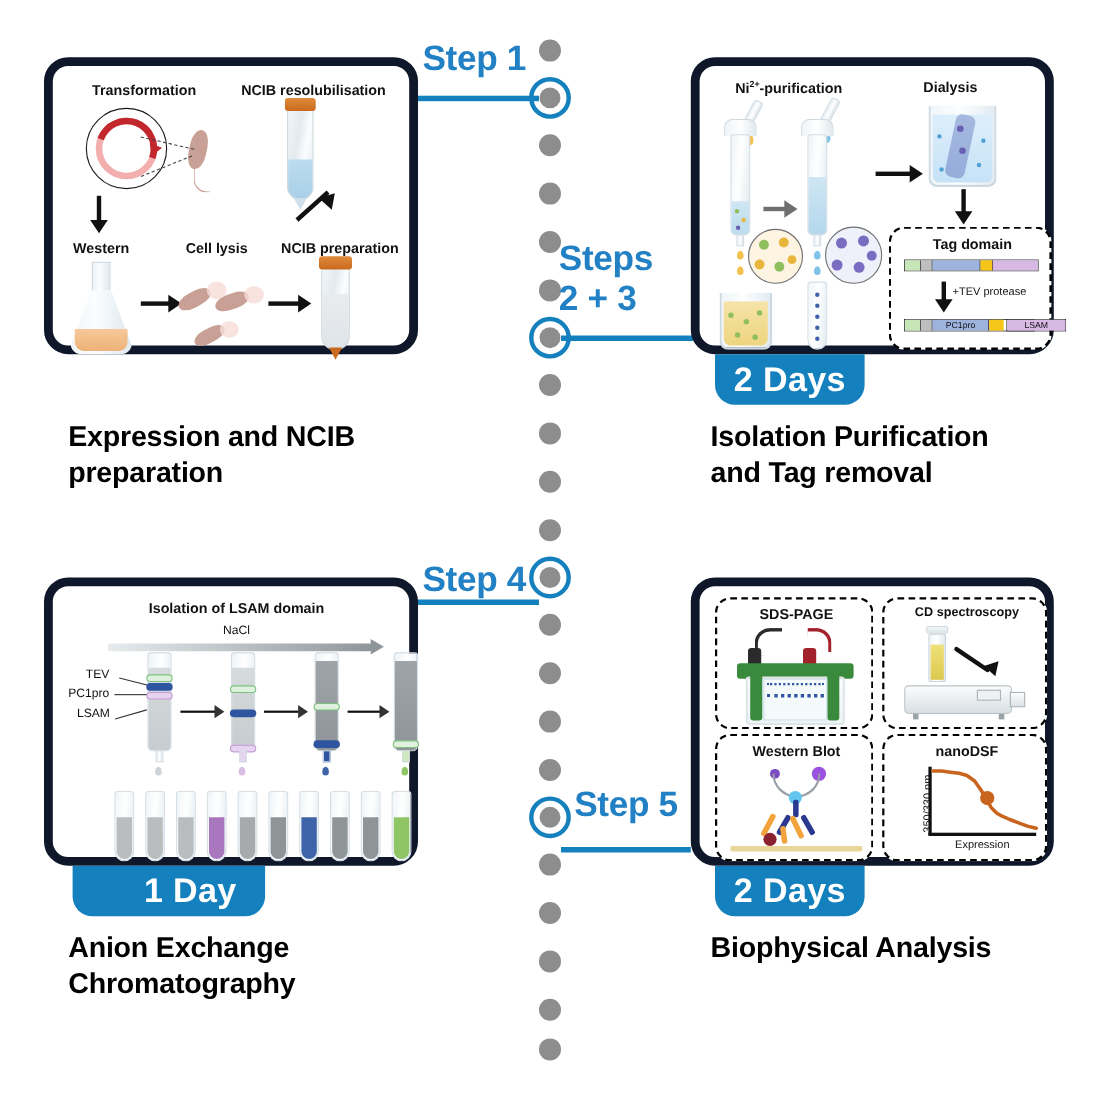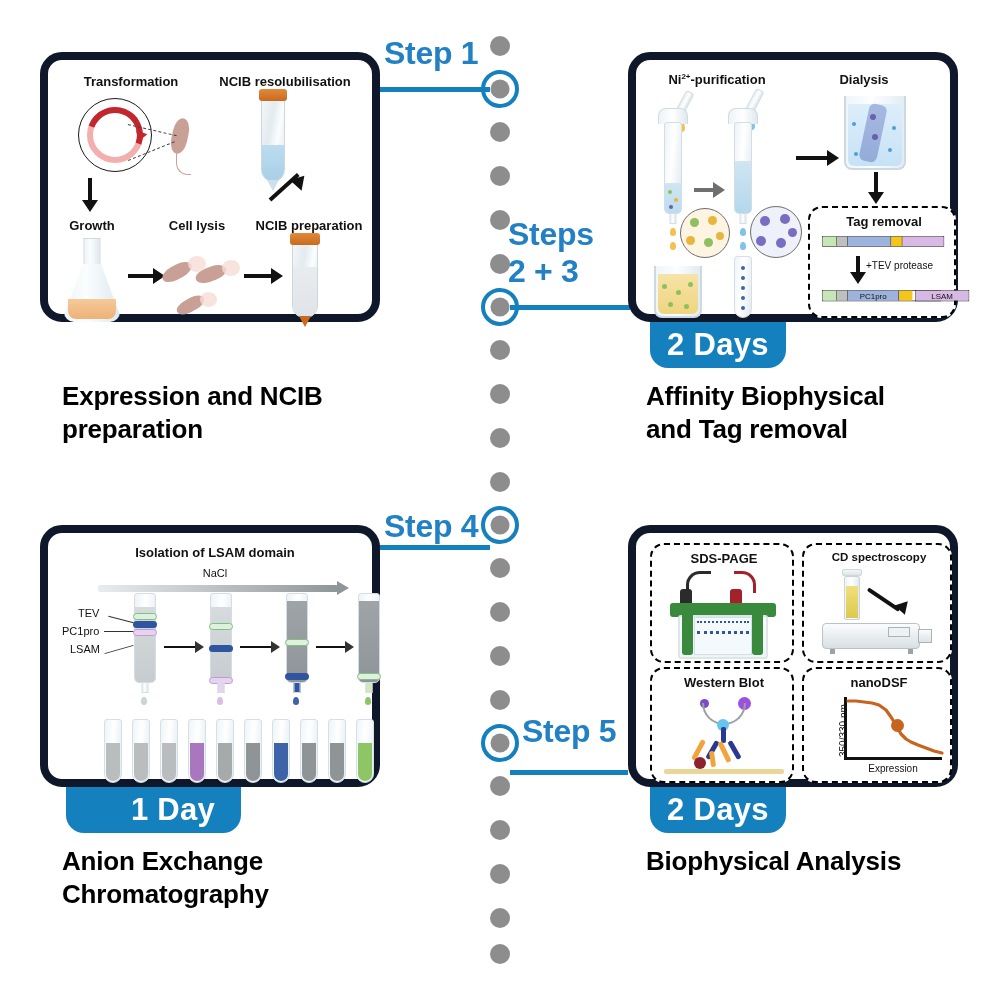--- a/index.html
+++ b/index.html
@@ -219,21 +219,21 @@
                 border-left:1.6px solid #c9a095;border-bottom:1.6px solid #c9a095;
                 border-radius:0 0 0 12px;"></div>
     <div class="dashline" style="left:80px;top:64px;width:50px;transform:rotate(13deg);"></div>
     <div class="dashline" style="left:80px;top:100px;width:50px;transform:rotate(-22deg);"></div>
 
     <div class="arr d" style="left:36px;top:118px;height:34px;">
       <div class="bar" style="height:24px;"></div>
         <div class="head" style="top:22px;"></div>
     </div>
 
-    <div class="ptitle" style="left:8px;top:158px;width:72px;">Growth</div>
+    <div class="ptitle" style="left:8px;top:158px;width:72px;">Western</div>
     <div class="ptitle" style="left:108px;top:158px;width:82px;">Cell lysis</div>
     <div class="ptitle" style="left:196px;top:158px;width:130px;">NCIB preparation</div>
 
     <div class="flask" style="left:16px;top:178px;width:56px;height:84px;">
       <div class="neck"></div>
         <div class="cone"></div>
         <div class="liq"></div>
     </div>
 
     <div class="arr r" style="left:80px;top:210px;width:36px;height:12px;">
@@ -365,21 +365,21 @@
     <div class="dot-c" style="left:256px;top:66px;width:4px;height:4px;background:#4f9fd6;"></div>
     <div class="dot-c" style="left:252px;top:88px;width:4px;height:4px;background:#4f9fd6;"></div>
     <div class="dot-c" style="left:218px;top:92px;width:4px;height:4px;background:#4f9fd6;"></div>
 
     <div class="arr d" style="left:234px;top:112px;height:32px;">
       <div class="bar" style="height:22px;"></div>
         <div class="head" style="top:20px;"></div>
     </div>
 
     <div class="dbox" style="left:172px;top:146px;width:148px;height:112px;">
-      <div class="ptitle" style="left:0;top:6px;width:148px;">Tag removal</div>
+      <div class="ptitle" style="left:0;top:6px;width:148px;">Tag domain</div>
 
       <div class="constr" style="left:12px;top:28px;width:185px;height:16px;transform:scale(.66);transform-origin:0 0;">
         <span style="width:22px;background:#c6e6b8;"></span>
         <span style="width:16px;background:#bfbfbf;"></span>
         <span style="width:66px;background:#9db3de;"></span>
         <span style="width:17px;background:#f5c518;"></span>
         <span style="width:62px;background:#d8b8e4;"></span>
       </div>
 
       <div class="arr d" style="left:42px;top:48px;height:28px;">
@@ -396,21 +396,21 @@
       </div>
 
       <div class="constr" style="left:105px;top:82px;width:82px;height:17px;transform:scale(.66);transform-origin:0 0;">
         <span class="lab" style="width:82px;background:#d8b8e4;font-size:12px;">LSAM</span>
       </div>
     </div>
   </div>
 
   <div class="badge" style="left:650px;top:322px;width:136px;height:46px;">2 Days</div>
   <div class="caption" style="left:646px;top:380px;width:330px;">
-    <div>Affinity Biophysical</div>
+    <div>Isolation Purification</div>
     <div>and Tag removal</div>
   </div>
 
   <div class="card" style="left:40px;top:525px;width:340px;height:262px;">
 
     <div class="ptitle" style="left:0;top:12px;width:334px;">Isolation of LSAM domain</div>
     <div class="plain" style="left:0;top:34px;width:334px;text-align:center;">NaCl</div>
     <div class="gradarrow" style="left:50px;top:52px;width:240px;"></div>
 
     <div class="plain" style="left:30px;top:74px;font-size:11px;">TEV</div>

